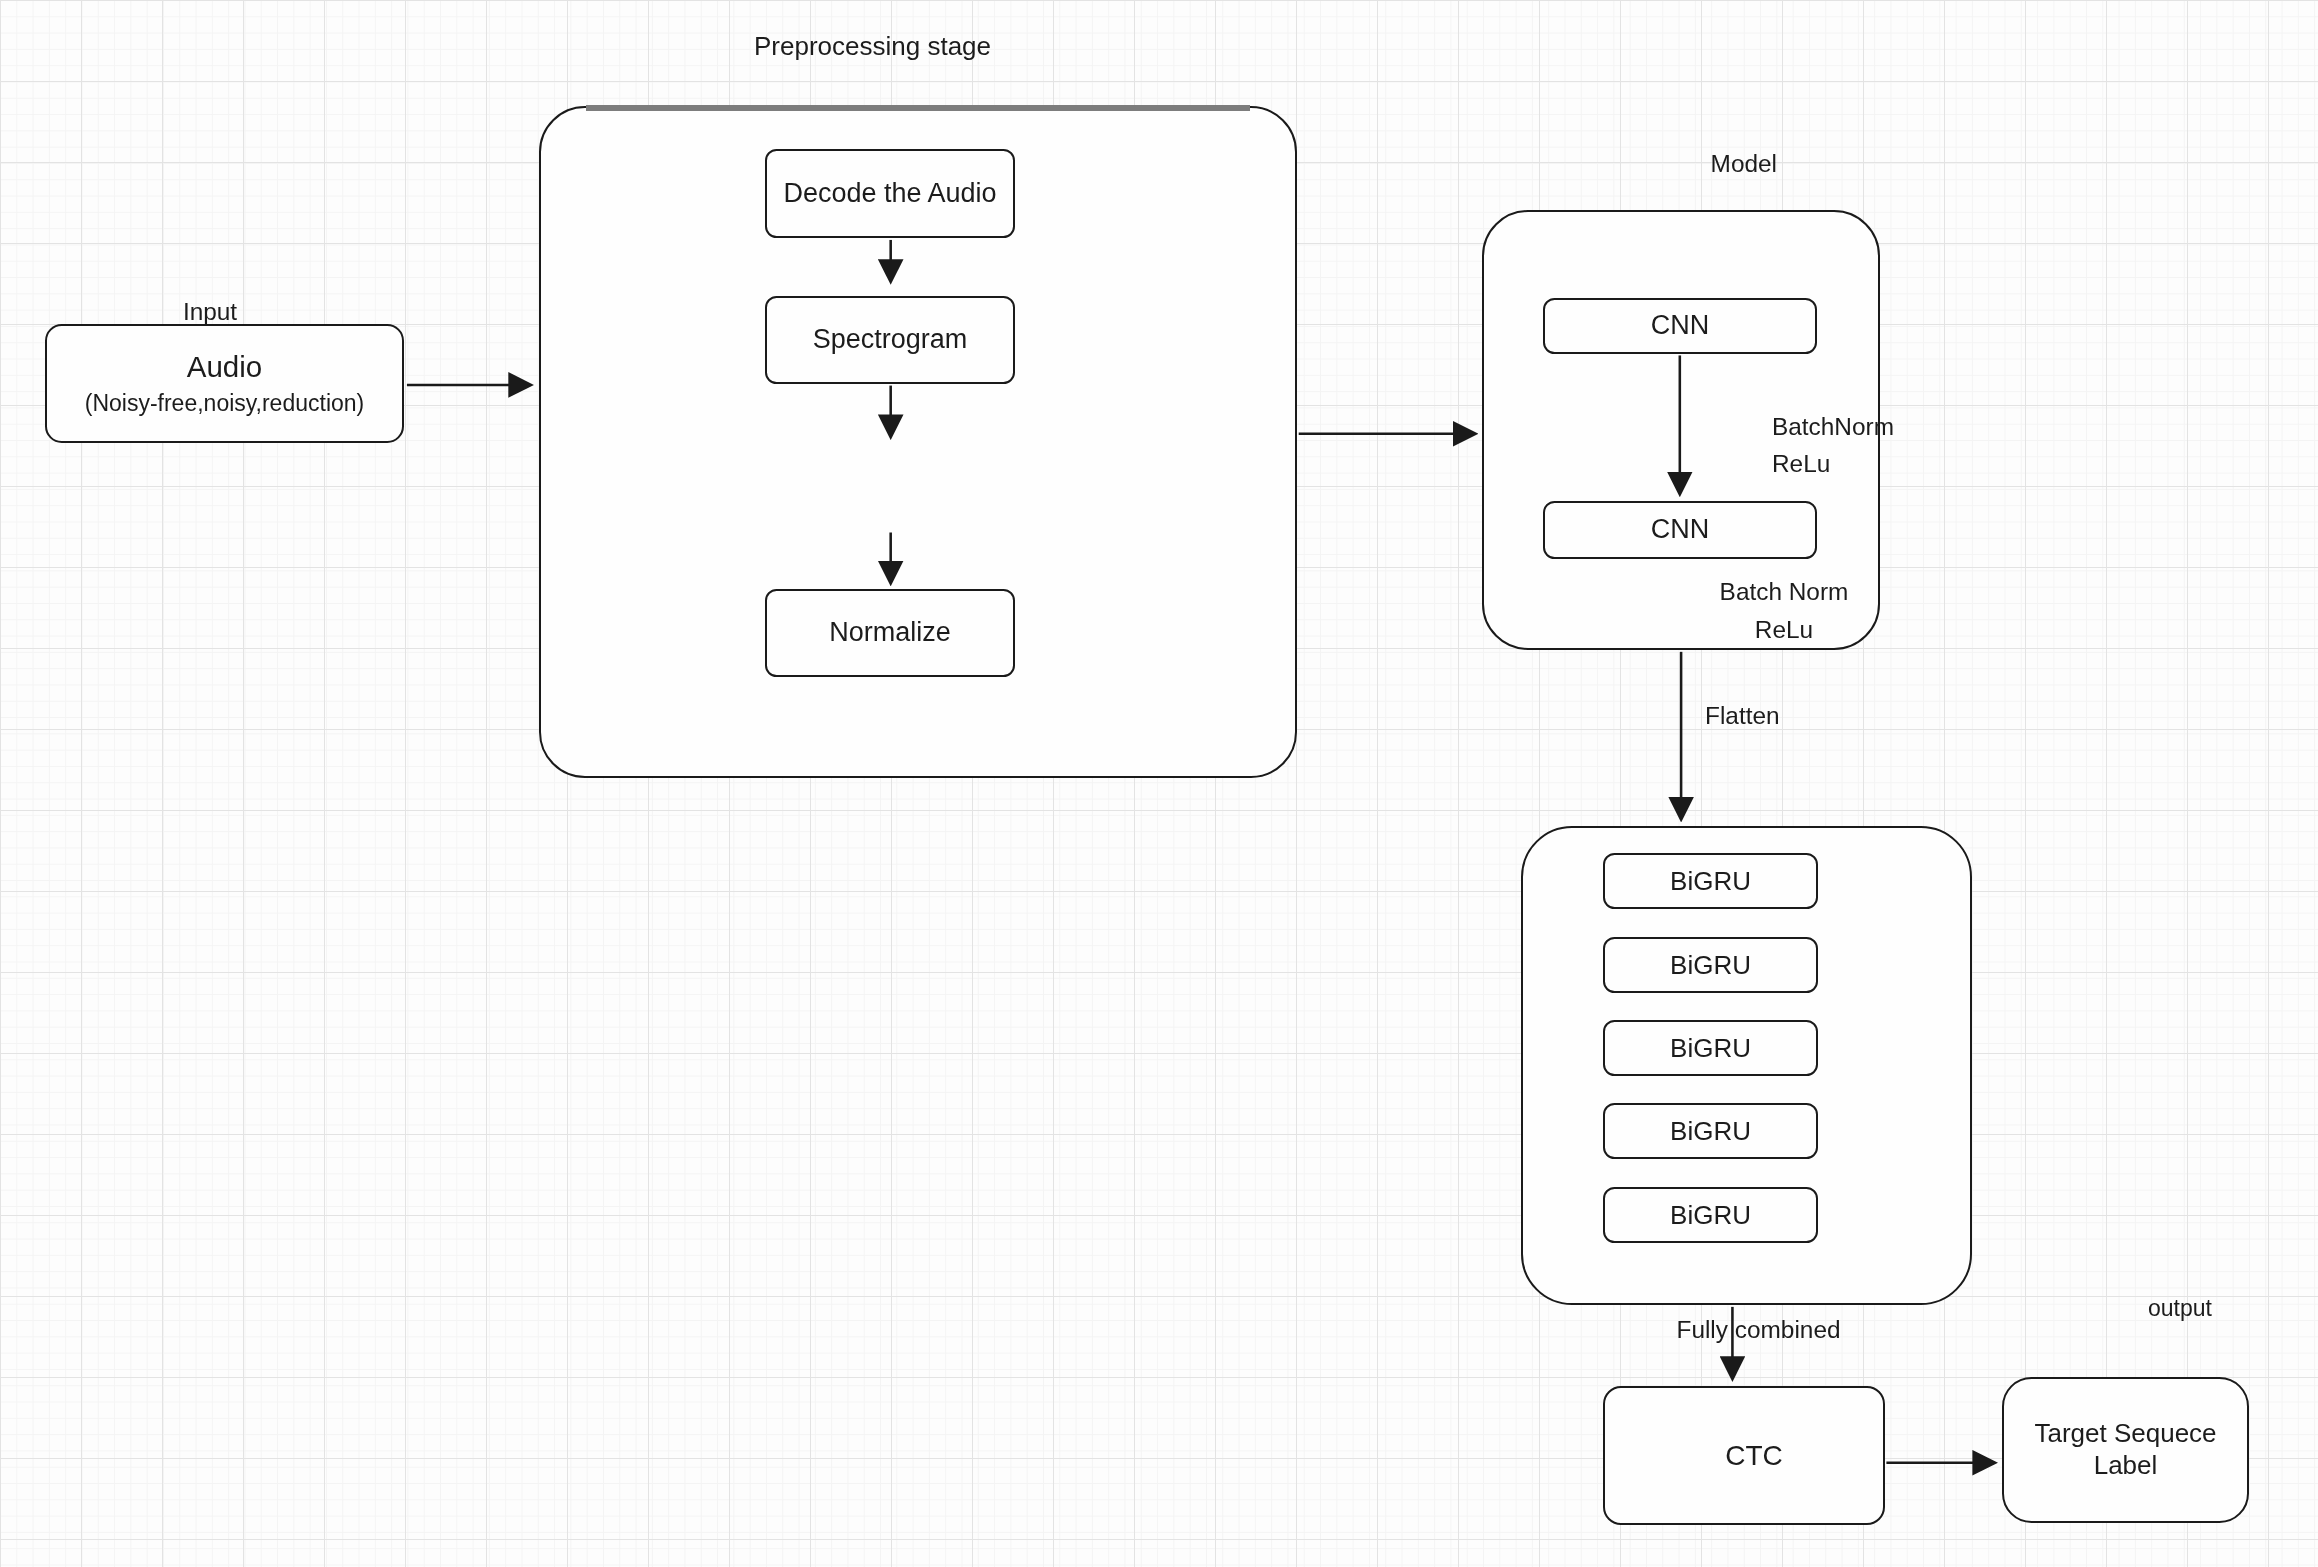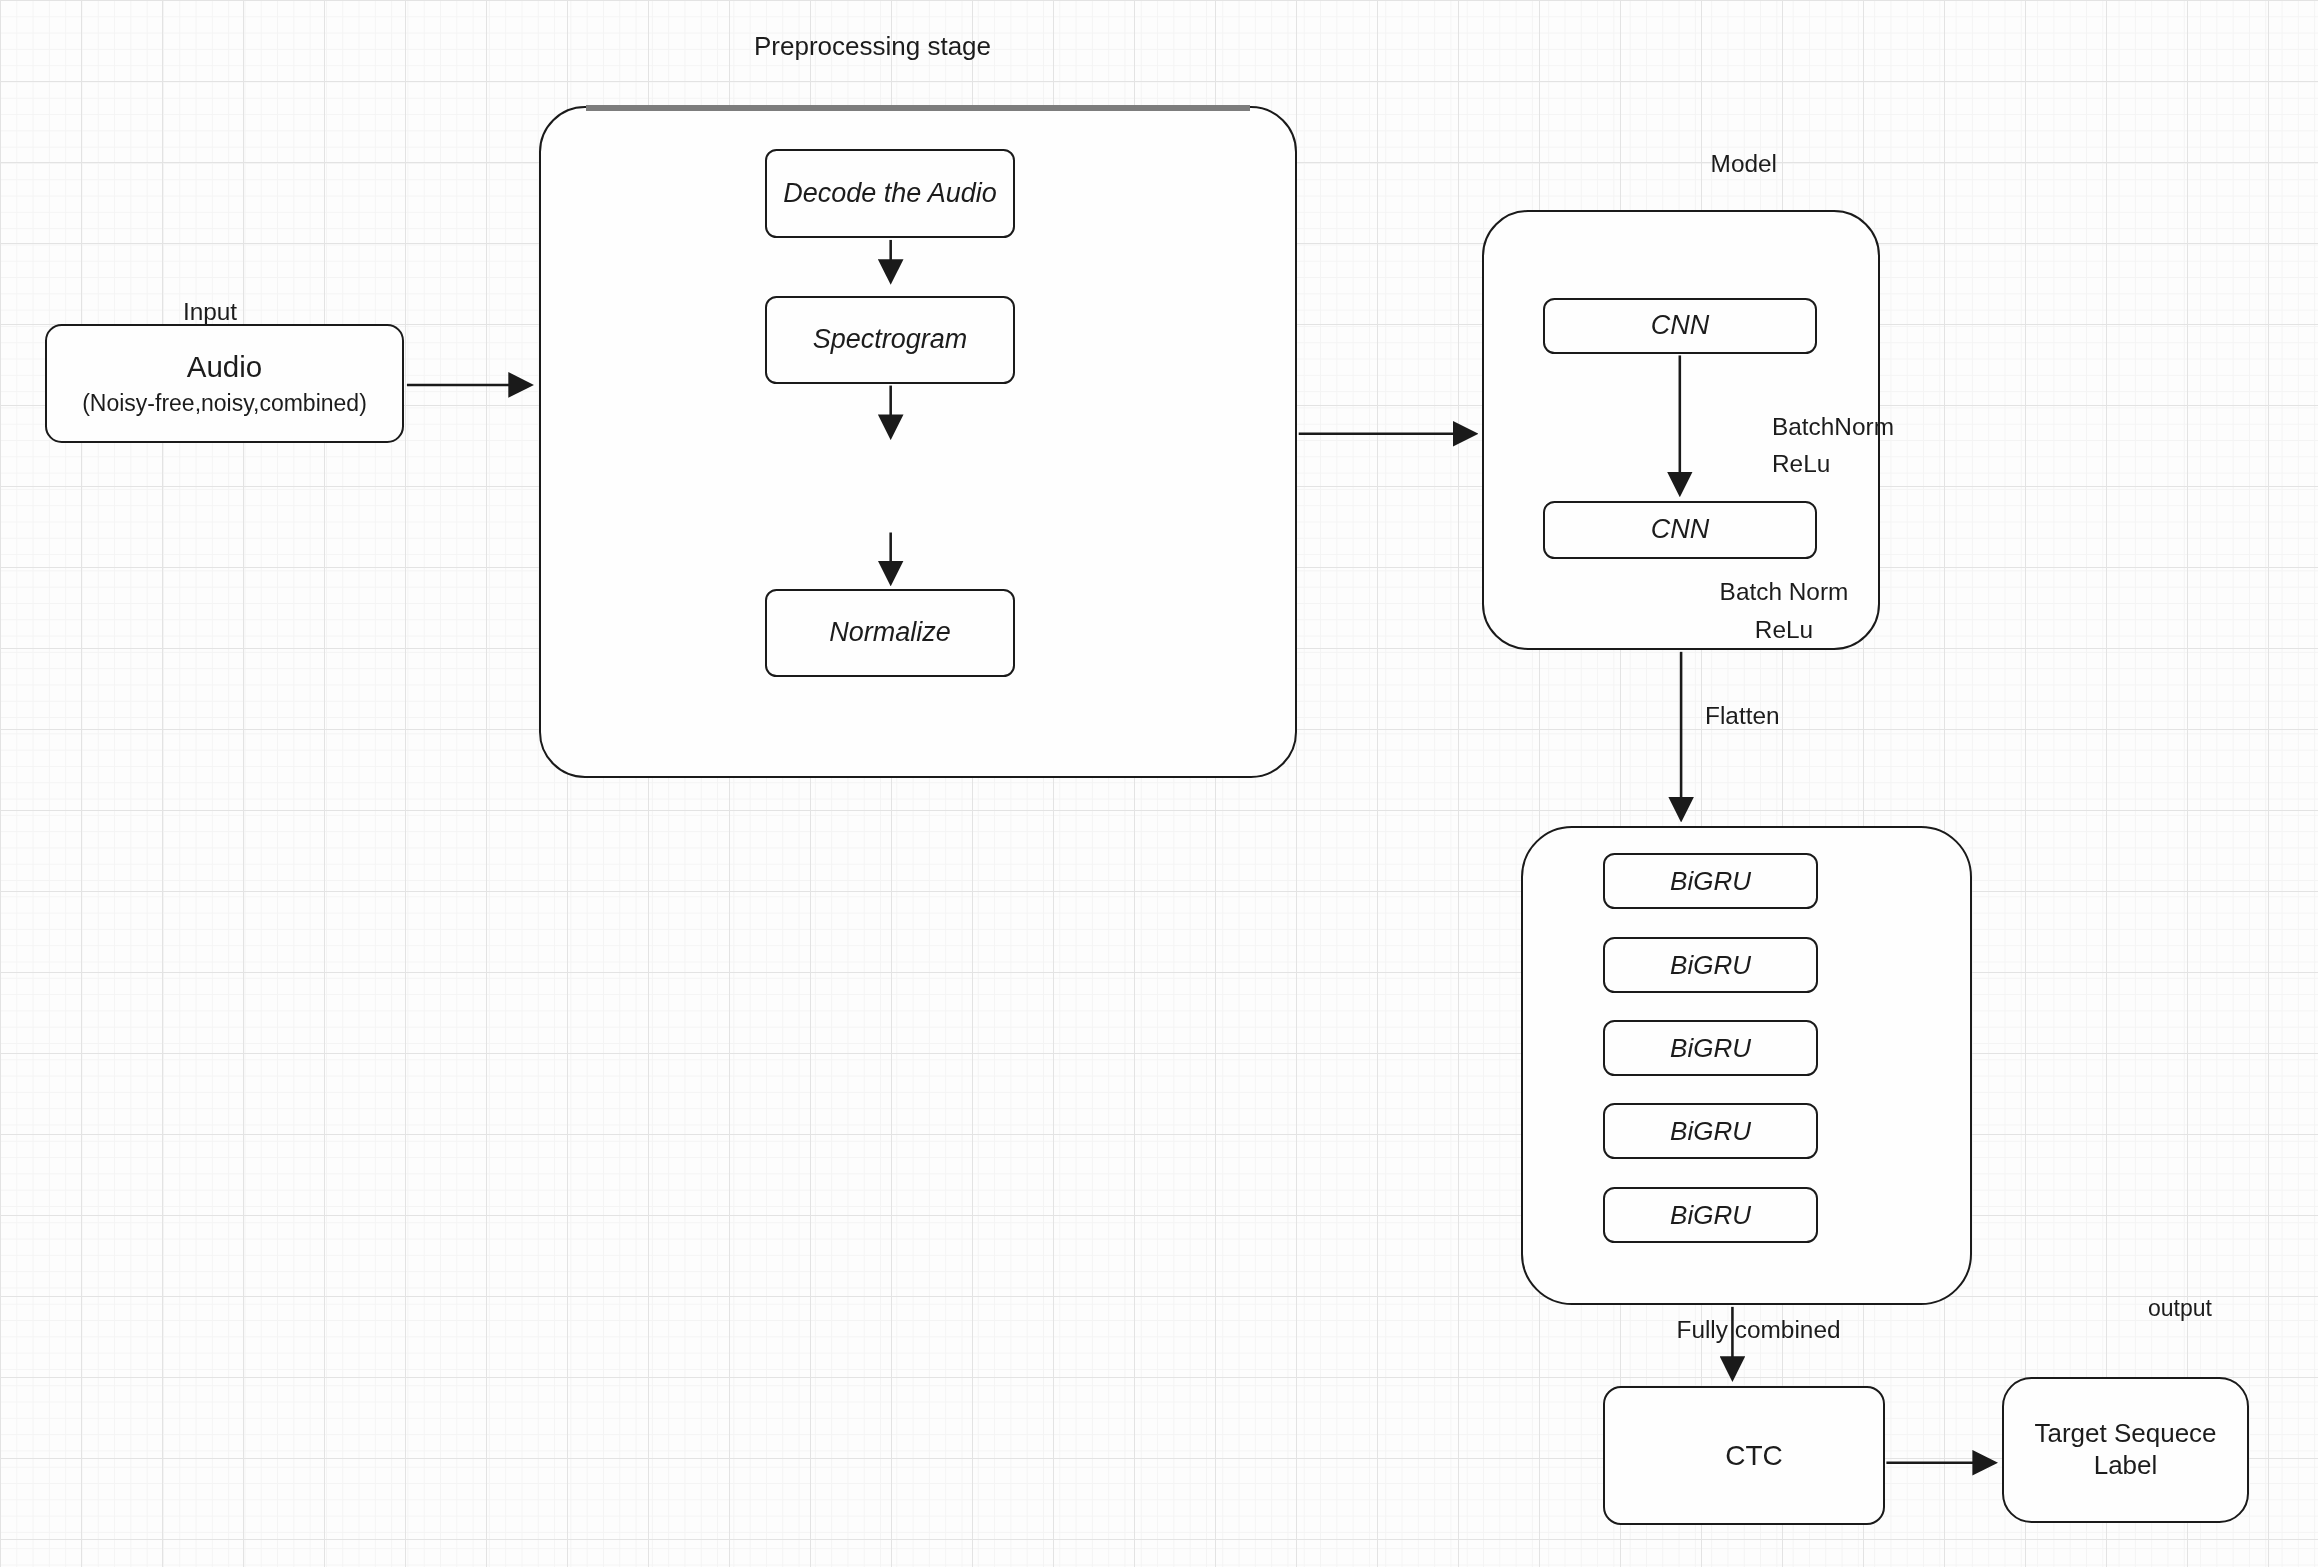--- a/index.html
+++ b/index.html
@@ -34,21 +34,21 @@
     justify-content: center;
     text-align: center;
     line-height: 1.18;
   }
   .container-node {
     position: absolute;
     box-sizing: border-box;
     background: #fefefe;
     border: 2.6px solid #1a1a1a;
   }
-  .small-box   { border-radius: 11.5px; font-size: 27px; padding: 0 7.7px; font-style: italic; }
+  .small-box   { border-radius: 11.5px; font-size: 27px; padding: 0 7.7px; }
   .diagram-label {
     position: absolute;
     text-align: center;
     font-size: 24.4px;
     line-height: 1.2;
     white-space: nowrap;
   }
   .edge-label {
     position: absolute;
     font-size: 24.4px;
@@ -77,21 +77,21 @@
   <div class="container-node" style="left:539px; top:106px; width:758px; height:672px; border-radius:46px;">
     <div id="prep-header-line"></div>
   </div>
 
   <div class="container-node" style="left:1482px; top:210px; width:398px; height:440px; border-radius:46px;"></div>
 
   <div class="container-node" style="left:1521px; top:826px; width:451px; height:479px; border-radius:51px;"></div>
 
   <div class="node" style="left:45px; top:324px; width:359px; height:119px; border-radius:16.7px;">
     <div class="audio-title">Audio</div>
-    <div class="audio-subtitle">(Noisy-free,noisy,combined)</div>
+    <div class="audio-subtitle">(Noisy-free,noisy,reduction)</div>
   </div>
 
   <div class="node small-box" style="left:765px; top:149px; width:250px; height:89px;">
     <span>Decode the Audio</span>
   </div>
 
   <div class="node small-box" style="left:765px; top:296px; width:250px; height:88px;">
     <span>Spectrogram</span>
   </div>
 

